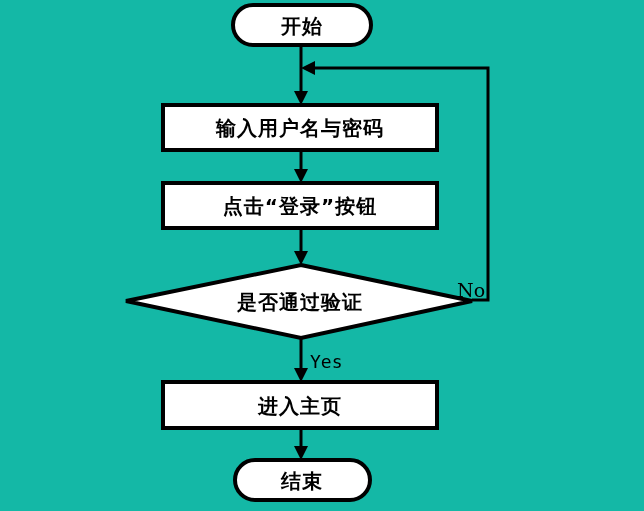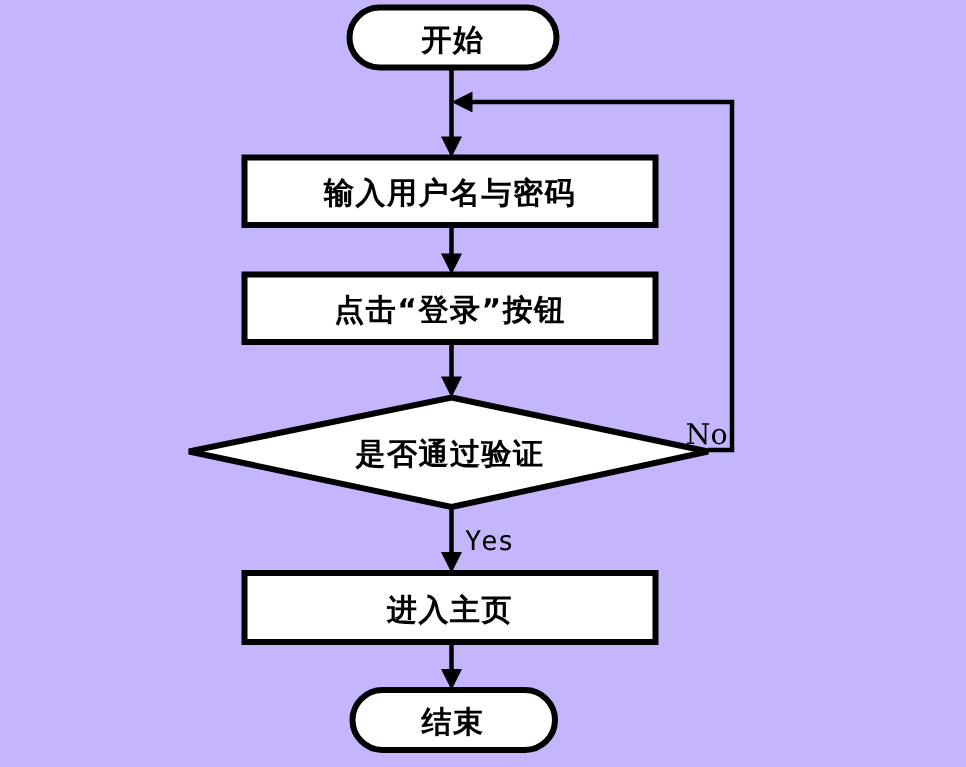--- a/index.html
+++ b/index.html
@@ -7,21 +7,21 @@
     padding: 0;
     background: #ffffff;
   }
   body {
     font-family: "DejaVu Sans", sans-serif;
   }
   #canvas {
     position: relative;
     width: 644px;
     height: 511px;
-    background: #c4b5fd;
+    background: #14b8a6;
     overflow: hidden;
   }
   #flow-svg {
     position: absolute;
     top: 0;
     left: 0;
     width: 644px;
     height: 511px;
   }
   .node-shape {

